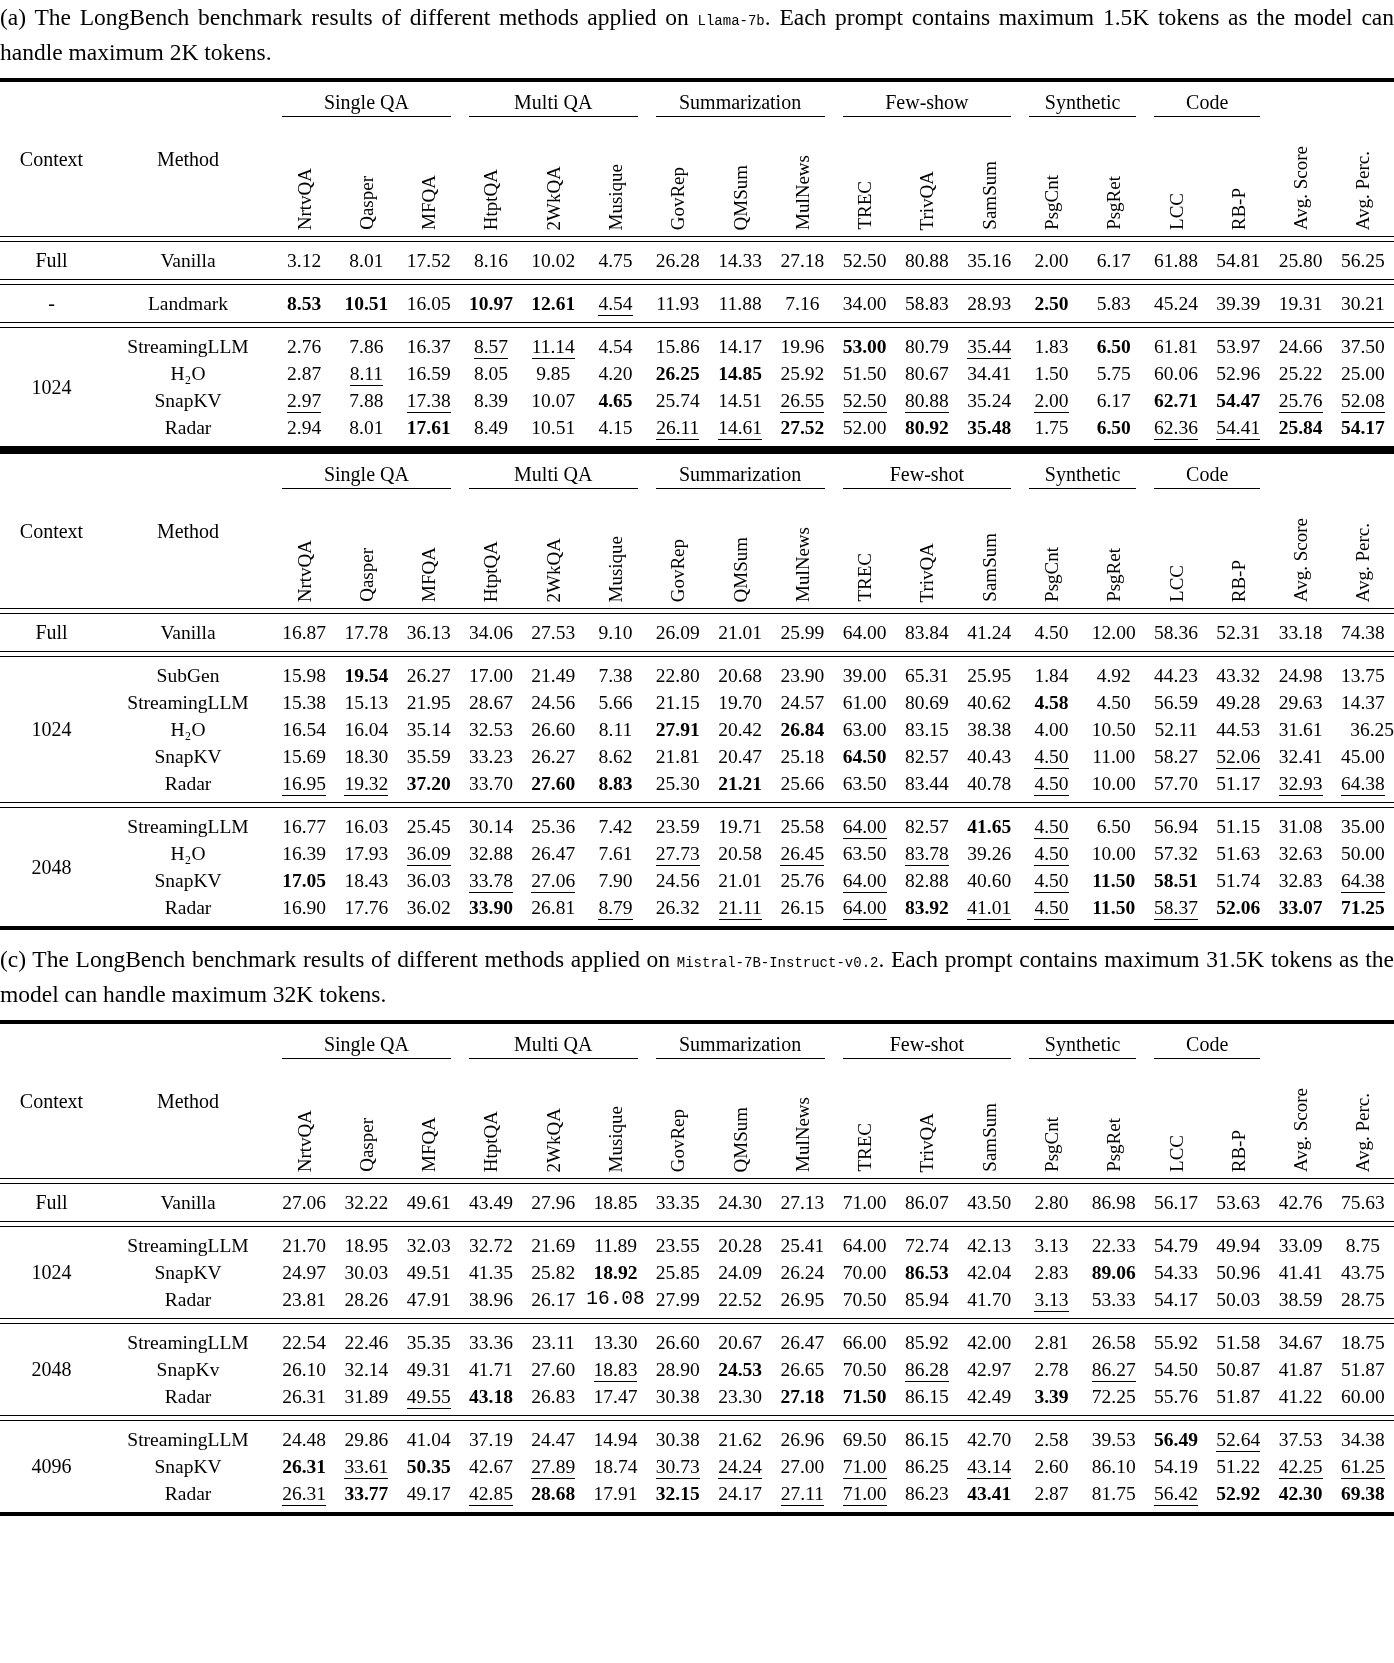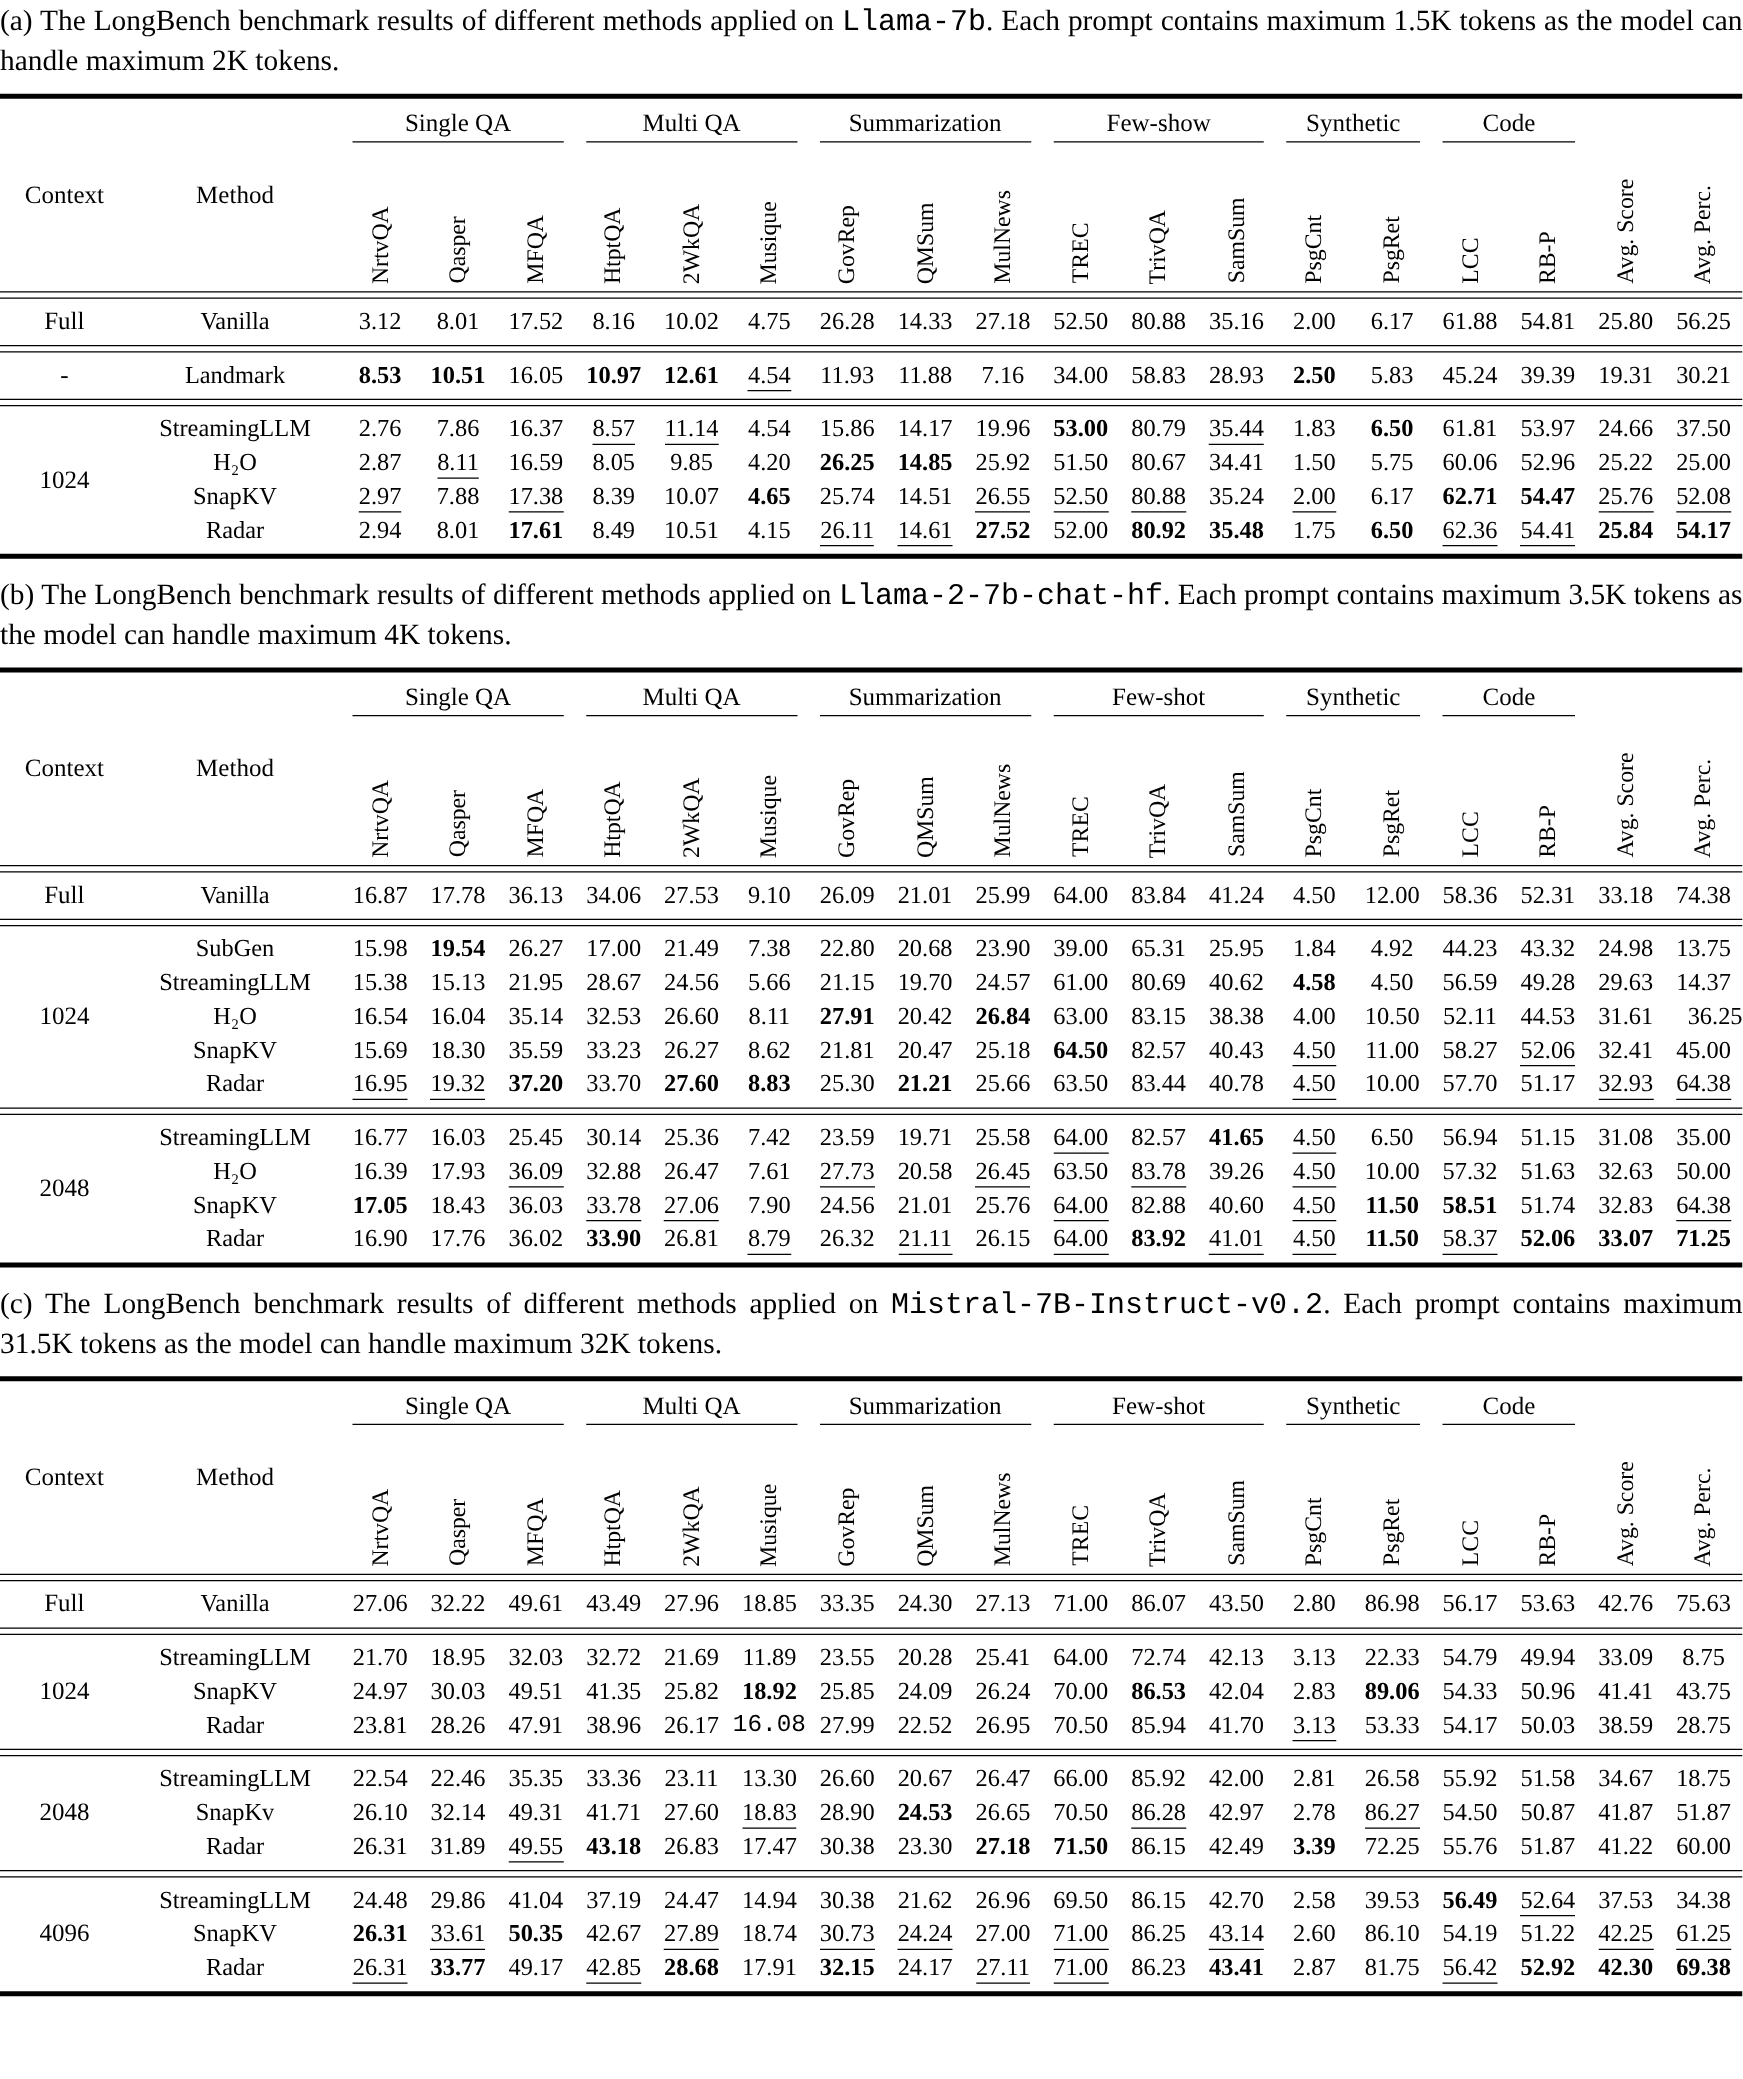--- a/index.html
+++ b/index.html
@@ -12,21 +12,21 @@
   }
   .caption {
     font-size: 23.5px;
     line-height: 31px;
     text-align: justify;
     margin: 14px 0 10px 0;
   }
   .caption:first-child { margin-top: 0; }
   .caption .code {
     font-family: "Liberation Mono", monospace;
-    font-size: 24px;
+    font-size: 14px;
   }
   .bench-table { width: 100%; }
   .rule-thick { height: 4px; background: #000; }
   .rule-double {
     height: 6px;
     border-top: 1.6px solid #000;
     border-bottom: 1.6px solid #000;
   }
   .tbl-head, .tbl-block {
     display: grid;
@@ -285,21 +285,20 @@
         <div class="cell" style="grid-area: 4 / 15;">1.75</div>
         <div class="cell" style="grid-area: 4 / 16;"><span class="b">6.50</span></div>
         <div class="cell" style="grid-area: 4 / 17;"><span class="u">62.36</span></div>
         <div class="cell" style="grid-area: 4 / 18;"><span class="u">54.41</span></div>
         <div class="cell" style="grid-area: 4 / 19;"><span class="b">25.84</span></div>
         <div class="cell" style="grid-area: 4 / 20;"><span class="b">54.17</span></div>
       </div>
       <div class="rule-thick"></div>
     </div>
 
-  <p class="caption"><span>(b) The LongBench benchmark results of different methods applied on </span><span class="code">Llama-2-7b-chat-hf</span><span>. Each prompt contains maximum 3.5K tokens as the model can handle maximum 4K tokens.</span></p>
   <div class="bench-table" id="table-1">
       <div class="rule-thick"></div>
       <div class="tbl-head">
         <div class="head-static" style="grid-column: 1;">Context</div>
         <div class="head-static" style="grid-column: 2;">Method</div>
         <div class="group-label" style="grid-column: 3 / span 3;">Single QA</div>
         <div class="group-rule" style="grid-column: 3 / span 3;"></div>
         <div class="group-label" style="grid-column: 6 / span 3;">Multi QA</div>
         <div class="group-rule" style="grid-column: 6 / span 3;"></div>
         <div class="group-label" style="grid-column: 9 / span 3;">Summarization</div>

